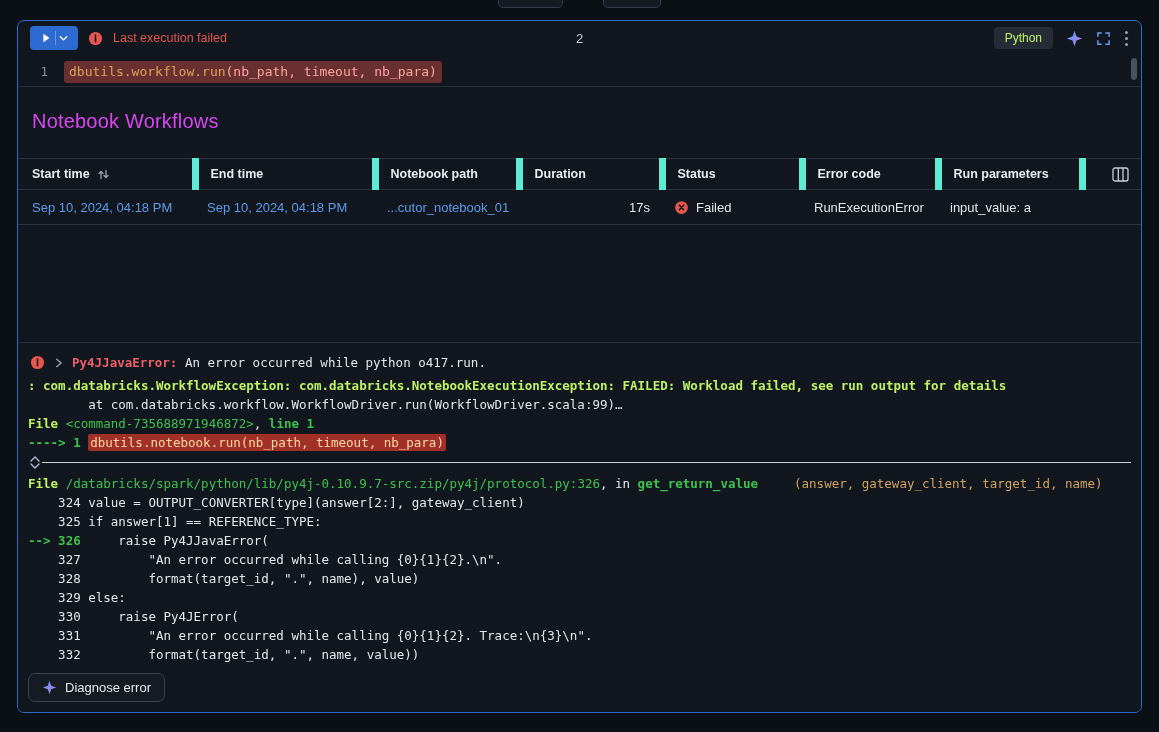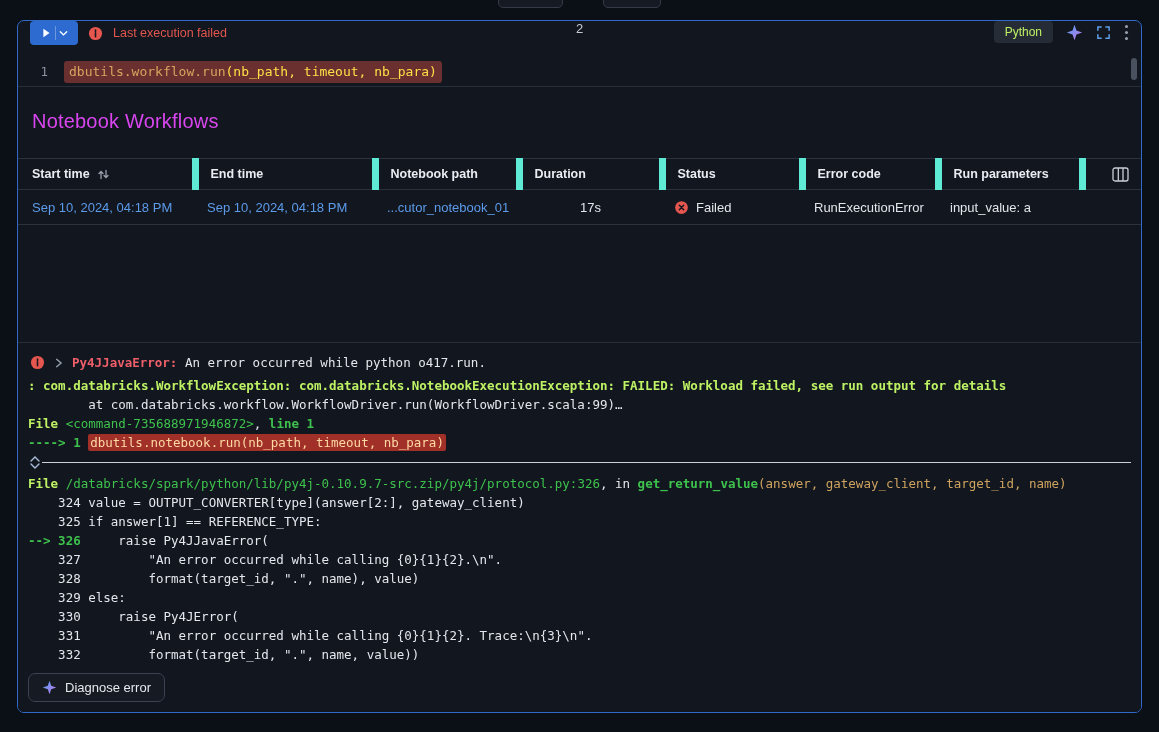--- a/index.html
+++ b/index.html
@@ -16,72 +16,72 @@
   .top-strip { position:absolute; top:-18px; left:0; width:100%; display:flex; justify-content:center; gap:40px; z-index:5; }
   .top-btn { height:26px; padding:4px 12px; background:#161b23; border:1px solid #333b49; border-radius:5px;
              color:#9aa2ae; font-size:12px; display:flex; align-items:center; }
 
   
   .cell { position:absolute; left:17px; top:20px; width:1125px; height:693px;
           background:#11161f; border:1.5px solid #3069c8; border-radius:7px; overflow:hidden;
           display:flex; flex-direction:column; }
 
   
-  .toolbar { height:34px; flex:0 0 34px; display:flex; align-items:flex-start; padding:0 12px; position:relative; }
+  .toolbar { height:34px; flex:0 0 34px; display:flex; align-items:center; padding:0 12px; position:relative; }
   .toolbar-left { display:flex; align-items:center; gap:10px; }
   .run-btn { width:48px; height:24px; background:#2e6bd0; border-radius:4px; display:flex; align-items:center; justify-content:center; gap:2px; }
   .run-sep { width:1px; height:14px; background:rgba(255,255,255,0.30); }
   .status-text { color:#e4564e; font-size:12.5px; }
   .cell-number { position:absolute; left:50%; transform:translateX(-50%); color:#c6ccd4; font-size:13px; }
   .toolbar-right { margin-left:auto; display:flex; align-items:center; gap:13px; }
   .lang-pill { background:#262c36; color:#bef264; font-size:12px; padding:4px 11px; border-radius:4px; }
 
   
   .editor { height:31px; flex:0 0 31px; display:flex; align-items:center; position:relative; padding-top:2px; }
   .gutter { width:46px; flex:0 0 46px; text-align:right; padding-right:16px; color:#8b93a1;
             font:12.5px "DejaVu Sans Mono",monospace; }
   .code-hl { font:13px/18px "DejaVu Sans Mono",monospace; background:rgba(228,85,70,0.42);
              border-radius:3px; padding:2px 5px; }
   .seg-func { color:#d9a35e; }
-  .seg-args { color:#fde047; }
+  .seg-args { color:#fca5a5; }
   .editor-thumb { position:absolute; right:4px; top:3px; width:6px; height:22px; background:#49505e; border-radius:3px; }
 
   
   .results { flex:1; display:flex; flex-direction:column; border-top:1px solid #272e3a; background:#11161f; overflow:hidden; }
   .wf-title { font-size:20px; color:#d946ef; margin:23px 0 25px 14px; letter-spacing:0.2px; }
 
   table.wf-table { width:100%; border-collapse:collapse; table-layout:fixed; }
   .wf-table th { height:31px; border-top:1px solid #2b323e; border-bottom:1px solid #2b323e; border-right:7px solid #5eead4;
                  font-size:12.5px; font-weight:bold; color:#e9ecf1; text-align:left; padding:0 12px; }
   .wf-table th:first-child { padding-left:14px; }
   .wf-table th:last-child { border-right:none; }
   .th-inner { display:flex; align-items:center; gap:7px; }
   .wf-table td { height:35px; border-bottom:1px solid #2b323e; font-size:13px; padding:0 12px; color:#e2e6ea;
                  white-space:nowrap; overflow:hidden; }
   .wf-table td:first-child { padding-left:14px; }
   a.link { color:#5d9bea; text-decoration:none; }
-  td.dur { text-align:center; }
+  td.dur { text-align:right; }
   .status-wrap { display:flex; align-items:center; gap:7px; }
   .col-picker-th { text-align:right !important; }
   .col-picker-btn { display:flex; justify-content:flex-end; width:100%; }
 
   .spacer { flex:1; }
 
   
   .error-output { border-top:1px solid #272e3a; padding-top:7px; }
   .err-summary { display:flex; align-items:center; gap:8px; padding:3px 10px 2px 12px; }
   .tb-line { font:12.5px/19px "DejaVu Sans Mono",monospace; white-space:pre; color:#e4e7ec; }
   .tb { padding:2px 10px 0 10px; }
   .seg-plain  { color:#e4e7ec; }
   .seg-bold   { color:#bef264; font-weight:bold; }
   .seg-green  { color:#3fc24d; }
   .seg-greenb { color:#3fc24d; font-weight:bold; }
   .seg-errname{ color:#ee5f6a; font-weight:bold; }
   .seg-hl     { background:#a03028; color:#ffd9a4; border-radius:2px; padding:1px 2px; }
-  .seg-args2  { color:#cfa35f; }
+  .seg-args2  { color:#cfa35f;margin-left:36px; }
 
   .tb-divider { position:relative; height:15px; margin:3px 10px 2px 10px; }
   .tb-divider::before { content:''; position:absolute; left:14px; right:0; top:7px; border-top:1px solid #ccd1d9; }
   .expander { position:absolute; left:0; top:0; width:14px; height:15px; display:flex; flex-direction:column;
               align-items:center; justify-content:center; gap:1px; background:#11161f; }
 
   .diagnose-row { padding:9px 10px 10px 10px; }
   .diagnose-btn { display:inline-flex; align-items:center; gap:8px; height:29px; padding:0 13px;
                   background:#151a23; border:1px solid #3b4250; border-radius:7px; color:#e6e9ed; font-size:13px; }
 </style>

